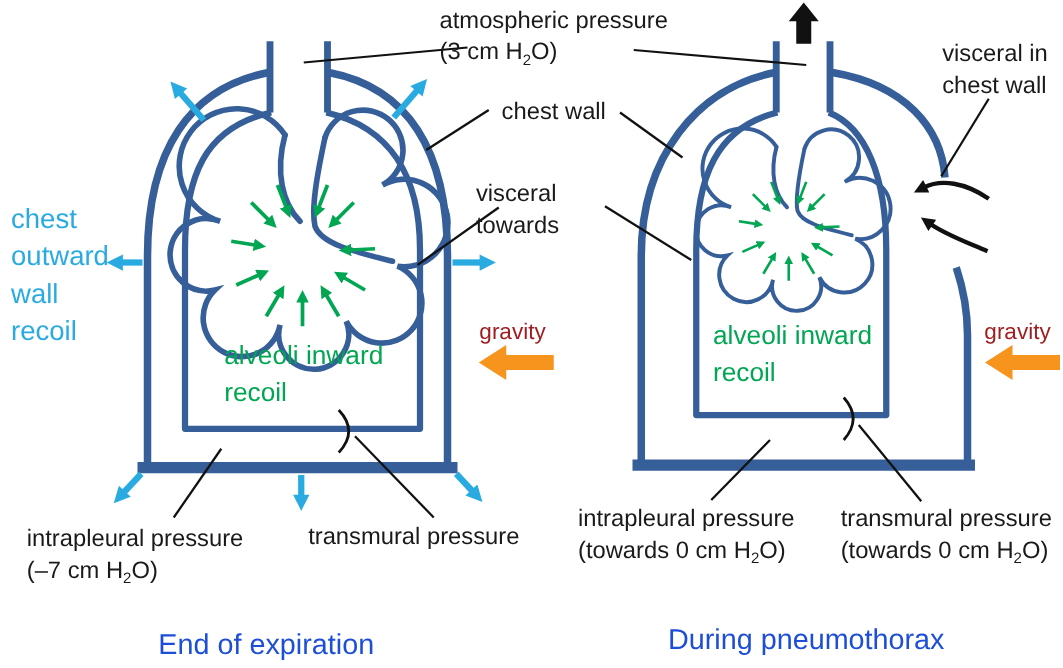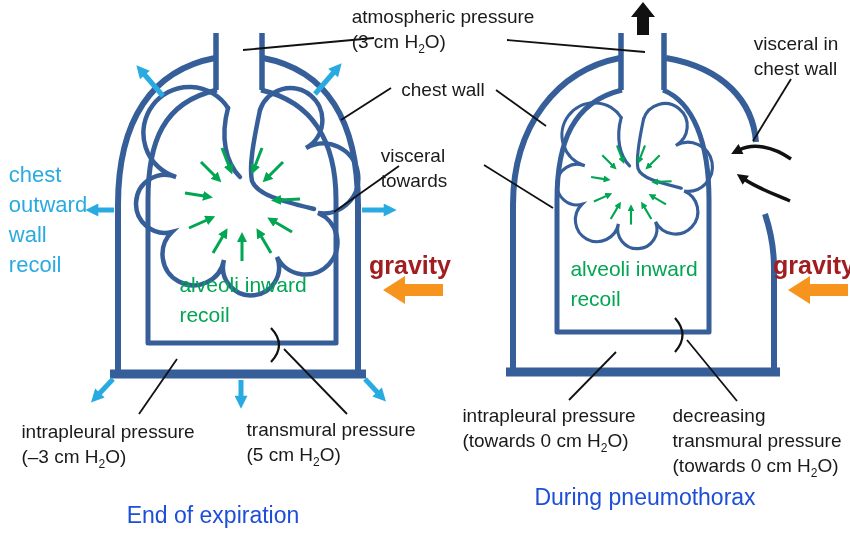--- a/index.html
+++ b/index.html
@@ -4,21 +4,21 @@
 <style>
   html,body{margin:0;padding:0;background:#fff;}
   .canvas{position:relative;width:850px;height:534px;background:#ffffff;overflow:hidden;
           font-family:"Liberation Sans",sans-serif;}
   .canvas svg{position:absolute;left:0;top:0;}
   .label{position:absolute;transform:translateX(-50%);text-align:left;white-space:nowrap;
          color:#1a1a1a;font-size:19px;line-height:25px;}
   .label sub{font-size:12px;}
   .cyan{color:#29abe2;font-size:22px;line-height:30px;}
   .green{color:#00a651;font-size:21px;line-height:30px;}
-  .darkred{color:#a01d20;font-size:25px;font-weight:700;}
+  .darkred{color:#a01d20;font-size:18px;font-weight:400;}
   .caption{font-size:23px;color:#1d4ed8;}
 </style>
 </head>
 <body>
 
 <div class="canvas">
 
 <svg width="850" height="534" viewBox="0 0 850 534">
   <defs>
     <marker id="cyanhead" viewBox="0 0 10 10" refX="1" refY="5" markerWidth="15" markerHeight="13" markerUnits="userSpaceOnUse" orient="auto">
@@ -145,48 +145,46 @@
 
 <div class="label green" style="left:243px;top:270px">
   <div>alveoli inward</div>
   <div>recoil</div>
 </div>
 
 <div class="label darkred" style="left:410px;top:253px">gravity</div>
 
 <div class="label" style="left:108px;top:419px">
   <div>intrapleural pressure</div>
-  <div><span>(–3 cm H</span><sub>2</sub><span>O)</span></div>
+  <div><span>(–7 cm H</span><sub>2</sub><span>O)</span></div>
 </div>
 
 <div class="label" style="left:331px;top:417px">
   <div>transmural pressure</div>
-  <div><span>(5 cm H</span><sub>2</sub><span>O)</span></div>
 </div>
 
 <div class="label" style="left:796px;top:31px">
   <div>visceral in</div>
   <div>chest wall</div>
 </div>
 
 <div class="label green" style="left:634px;top:254px">
   <div>alveoli inward</div>
   <div>recoil</div>
 </div>
 
 <div class="label darkred" style="left:814px;top:253px">gravity</div>
 
 <div class="label" style="left:549px;top:403px">
   <div>intrapleural pressure</div>
   <div><span>(towards 0 cm H</span><sub>2</sub><span>O)</span></div>
 </div>
 
 <div class="label" style="left:757px;top:403px">
-  <div>decreasing</div>
   <div>transmural pressure</div>
   <div><span>(towards 0 cm H</span><sub>2</sub><span>O)</span></div>
 </div>
 
 <div class="label caption" style="left:213px;top:503px">End of expiration</div>
 
-<div class="label caption" style="left:645px;top:485px">During pneumothorax</div>
+<div class="label caption" style="left:645px;top:499px">During pneumothorax</div>
 
 </div>
 
 </body></html>

